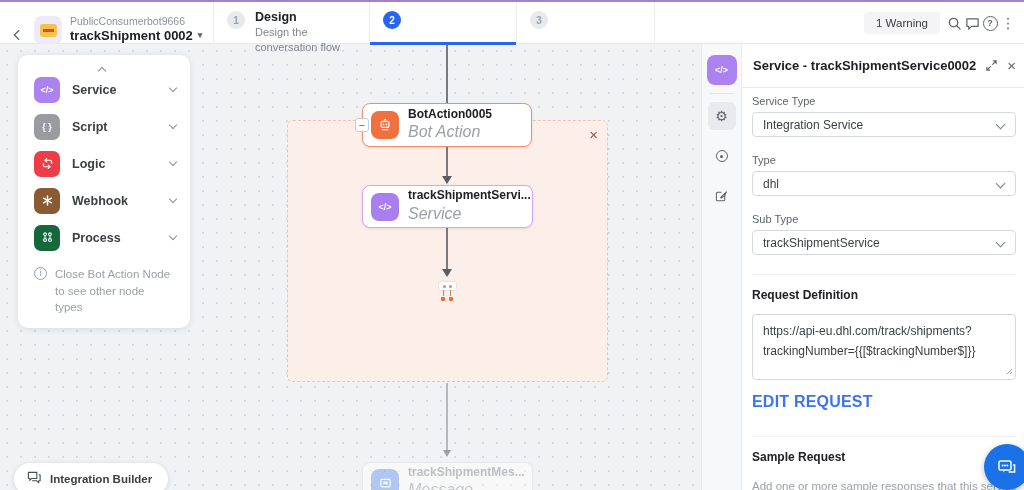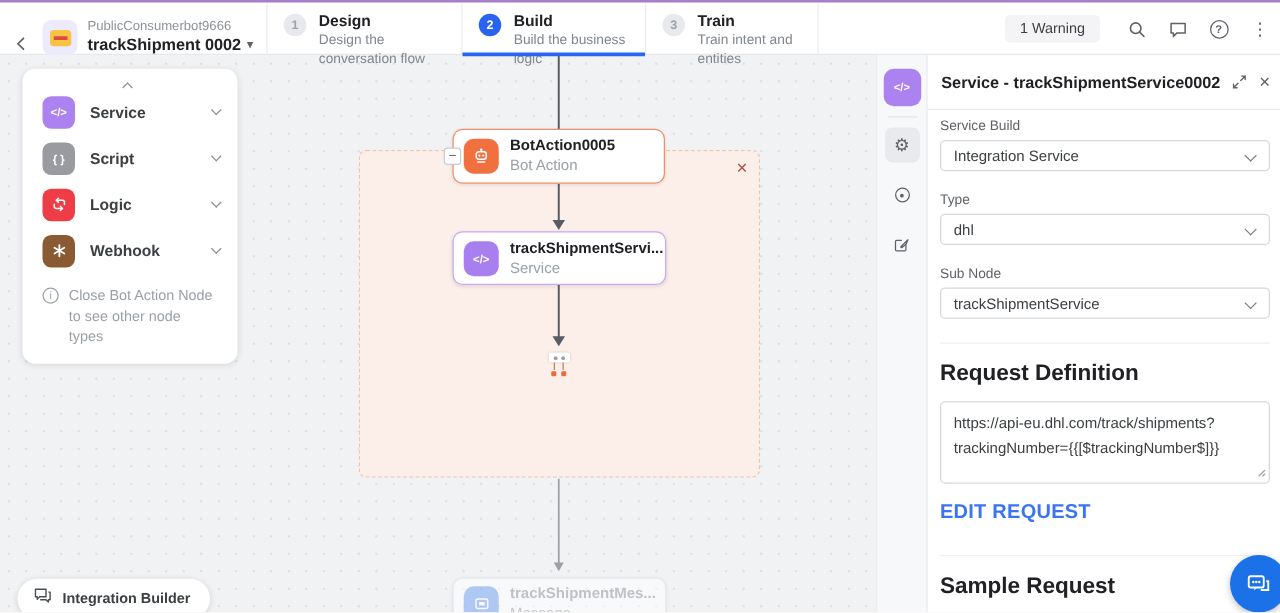--- a/index.html
+++ b/index.html
@@ -25,38 +25,38 @@
   .steps { position:absolute; left:213px; top:0; height:42px; display:flex; }
   .step { position:relative; height:42px; border-left:1px solid #ebedf0; display:flex; gap:10px; padding:7px 0 0 13px; }
   .step:last-child { border-right:1px solid #ebedf0; }
   .step-1 { width:156px; } .step-2 { width:147px; } .step-3 { width:139px; }
   .step-circle { width:18px; height:18px; border-radius:50%; background:#e7e9ed; color:#9da2a8; font-size:10px; font-weight:bold; display:flex; align-items:center; justify-content:center; margin-top:2px; flex:none; }
   .step.active .step-circle { background:#2864ef; color:#fff; }
   .step-title { font-size:12.5px; font-weight:bold; color:#202124; line-height:1.3; }
   .step-desc { font-size:11px; color:#80868e; line-height:1.3; }
   .step.active::after { content:''; position:absolute; left:0; right:0; bottom:-1px; height:3px; background:#2864ef; }
 
-  .header-right { position:absolute; right:8px; top:0; height:42px; display:flex; align-items:center; gap:17px; }
+  .header-right { position:absolute; right:8px; top:0; height:42px; display:flex; align-items:center; gap:2px; }
   .warning-btn { background:#f4f4f6; border-radius:4px; padding:5px 12px; font-size:11.5px; color:#3c4043; cursor:pointer; margin-right:4px; }
   .hicon { width:16px; height:16px; display:flex; align-items:center; justify-content:center; cursor:pointer; }
   .help-circ { width:15px; height:15px; border:1.3px solid #5f6368; border-radius:50%; font-size:9px; font-weight:bold; color:#5f6368; display:flex; align-items:center; justify-content:center; }
   .kebab { font-size:14px; color:#5f6368; }
 
   
   .canvas { position:absolute; left:0; top:44px; width:701px; height:446px; background:#f1f2f4;
     background-image:radial-gradient(#d9dbe0 1px, transparent 1.2px); background-size:14px 14px; overflow:hidden; }
   .arrows { position:absolute; left:0; top:0; width:701px; height:446px; pointer-events:none; }
 
   .region { position:absolute; left:287px; top:76px; width:321px; height:262px; background:#fcefe9; border:1px dashed #f2c3ac; border-radius:6px; }
   .region-close { position:absolute; right:9px; top:6px; font-size:15px; color:#aa4f41; cursor:pointer; line-height:1; }
 
   .node { position:absolute; background:#fff; border-radius:8px; display:flex; align-items:center; gap:9px; padding-left:8px; box-shadow:0 1px 3px rgba(20,20,30,.1); }
   .node-icon { width:28px; height:28px; border-radius:8px; display:flex; align-items:center; justify-content:center; flex:none; color:#fff; }
   .node-title { font-size:12px; font-weight:bold; color:#202124; line-height:1.3; white-space:nowrap; }
-  .node-sub { font-size:12px; color:#9aa0a6; line-height:1.3; }
+  .node-sub { font-size:16px; color:#9aa0a6; line-height:1.3;font-style:italic; }
   .node-botaction { left:362px; top:59px; width:170px; height:44px; border:1px solid #ef9069; }
   .node-botaction .node-icon { background:#f0703f; }
   .node-service { left:362px; top:141px; width:171px; height:43px; border:1px solid #cba9f4; }
   .node-service .node-icon { background:#a97ff0; font-size:9px; font-weight:bold; }
   .node-message { left:362px; top:418px; width:171px; height:42px; border:1px solid #dfe1e5; opacity:.5; }
   .node-message .node-icon { background:#6f9ef2; }
   .node-message .node-title { color:#8b9097; }
   .minus-btn { position:absolute; left:-8px; top:14px; width:14px; height:14px; background:#fff; border:1px solid #c9ccd2; border-radius:3px; font-size:11px; color:#5f6368; display:flex; align-items:center; justify-content:center; line-height:1; cursor:pointer; }
 
   .connector { position:absolute; left:438px; top:238px; width:18px; display:flex; flex-direction:column; align-items:center; }
@@ -96,21 +96,21 @@
   .panel-title { flex:1; font-size:13px; font-weight:bold; color:#202124; white-space:nowrap; }
   .panel-hicon { width:18px; height:18px; display:flex; align-items:center; justify-content:center; cursor:pointer; margin-left:9px; }
   .panel-close { font-size:15px; color:#5f6368; }
 
   .panel-body { position:absolute; left:40px; right:0; top:44px; bottom:0; padding:3px 8px 0 10px; overflow:hidden; }
   .fld-label { font-size:11px; color:#5f6368; margin-top:4px; }
   .fld-label.mt { margin-top:17px; }
   .select { position:relative; margin-top:5px; height:25px; border:1px solid #d5d8dd; border-radius:4px; background:#fff; display:flex; align-items:center; padding:0 26px 0 10px; font-size:12px; color:#3c4043; cursor:pointer; }
   .select::after { content:''; position:absolute; right:11px; top:8px; width:6px; height:6px; border-right:1.4px solid #7a7f87; border-bottom:1.4px solid #7a7f87; transform:rotate(45deg); }
   .sec-div { height:1px; background:#f0f0f2; margin-top:19px; }
-  .sec-head { font-size:18px; font-weight:bold; color:#202124; margin-top:13px; }
+  .sec-head { font-size:12px; font-weight:bold; color:#202124; margin-top:13px; }
   .req-wrap { position:relative; margin-top:12px; }
   .req-text { width:100%; height:66px; border:1px solid #d5d8dd; border-radius:4px; resize:none; font-family:"Liberation Sans", sans-serif; font-size:12px; color:#3c4043; line-height:1.65; padding:7px 10px; outline:none; overflow:hidden; }
   .grip { position:absolute; right:3px; bottom:5px; }
   .link-btn { display:inline-block; margin-top:9px; font-size:16px; font-weight:bold; color:#3a74f2; letter-spacing:.2px; cursor:pointer; }
   .sec-div2 { height:1px; background:#f0f0f2; margin-top:25px; }
   .help-text { font-size:11.5px; color:#9aa0a6; line-height:1.6; margin-top:13px; width:272px; }
 
   .fab { position:absolute; left:984px; top:444px; width:46px; height:46px; border-radius:50%; background:#1b72e8; display:flex; align-items:center; justify-content:center; z-index:70; cursor:pointer; box-shadow:0 2px 6px rgba(0,0,0,.25); }
 </style>
 </head>
@@ -141,31 +141,23 @@
     <div class="steps">
       <div class="step step-1">
         <span class="step-circle">1</span>
         <span>
           <div class="step-title">Design</div>
           <div class="step-desc">Design the conversation flow</div>
         </span>
       </div>
       <div class="step step-2 active">
         <span class="step-circle">2</span>
-        <span>
-          <div class="step-title">Build</div>
-          <div class="step-desc">Build the business logic</div>
-        </span>
       </div>
       <div class="step step-3">
         <span class="step-circle">3</span>
-        <span>
-          <div class="step-title">Train</div>
-          <div class="step-desc">Train intent and entities</div>
-        </span>
       </div>
     </div>
 
     <div class="header-right">
       <span class="warning-btn">1 Warning</span>
       <span class="hicon">
         <svg width="15" height="15" viewBox="0 0 16 16">
             <circle cx="7" cy="7" r="4.5" fill="none" stroke="#5f6368" stroke-width="1.4"></circle>
             <line x1="10.6" y1="10.6" x2="14" y2="14" stroke="#5f6368" stroke-width="1.4" stroke-linecap="round"></line>
           </svg>
@@ -279,20 +271,33 @@
         <span class="pal-icon" style="background:#8a5a33">
           <svg width="13" height="13" viewBox="0 0 16 16" stroke="#fff" stroke-width="1.8" stroke-linecap="round">
               <line x1="8" y1="2.5" x2="8" y2="13.5"></line>
               <line x1="3.2" y1="5.2" x2="12.8" y2="10.8"></line>
               <line x1="12.8" y1="5.2" x2="3.2" y2="10.8"></line>
             </svg>
         </span>
         <span class="pal-label">Webhook</span>
         <span class="chev chev-down"></span>
       </div>
+      <div class="pal-item">
+        <span class="pal-icon" style="background:#15683b">
+          <svg width="13" height="13" viewBox="0 0 16 16" fill="none" stroke="#fff" stroke-width="1.3">
+              <circle cx="5" cy="4" r="1.7"></circle>
+              <circle cx="11" cy="4" r="1.7"></circle>
+              <rect x="3.4" y="9.5" width="3.2" height="3.2" rx="0.6"></rect>
+              <rect x="9.4" y="9.5" width="3.2" height="3.2" rx="0.6"></rect>
+              <path d="M5 5.8 v3.6 M11 5.8 v3.6"></path>
+            </svg>
+        </span>
+        <span class="pal-label">Process</span>
+        <span class="chev chev-down"></span>
+      </div>
       <div class="pal-note">
         <span class="info-circ">i</span>
         <span>Close Bot Action Node to see other node types</span>
       </div>
     </div>
 
     <div class="conv-pill">
       <span>
         <svg width="16" height="15" viewBox="0 0 17 16" fill="none" stroke="#4a4e55" stroke-width="1.2" stroke-linejoin="round">
             <path d="M2.5 2.5 h9 v6.5 h-5.5 l-2 2 v-2 h-1.5 z"></path>
@@ -328,31 +333,31 @@
       <span class="panel-hicon">
         <svg width="13" height="13" viewBox="0 0 14 14" fill="none" stroke="#5f6368" stroke-width="1.2" stroke-linecap="round">
             <path d="M8.2 5.8 L12 2 M12 5 V2 h-3"></path>
             <path d="M5.8 8.2 L2 12 M2 9 v3 h3"></path>
           </svg>
       </span>
       <span class="panel-hicon panel-close">×</span>
     </div>
 
     <div class="panel-body">
-      <div class="fld-label">Service Build</div>
+      <div class="fld-label">Service Type</div>
       <div class="select">
           <span>Integration Service</span>
         </div>
 
       <div class="fld-label mt">Type</div>
       <div class="select">
           <span>dhl</span>
         </div>
 
-      <div class="fld-label mt">Sub Node</div>
+      <div class="fld-label mt">Sub Type</div>
       <div class="select">
           <span>trackShipmentService</span>
         </div>
 
       <div class="sec-div"></div>
       <div class="sec-head">Request Definition</div>
       <div class="req-wrap">
         <textarea class="req-text" spellcheck="false" style="">https://api-eu.dhl.com/track/shipments?trackingNumber={{[$trackingNumber$]}}</textarea>
         <span class="grip">
           <svg width="7" height="7" viewBox="0 0 7 7">

